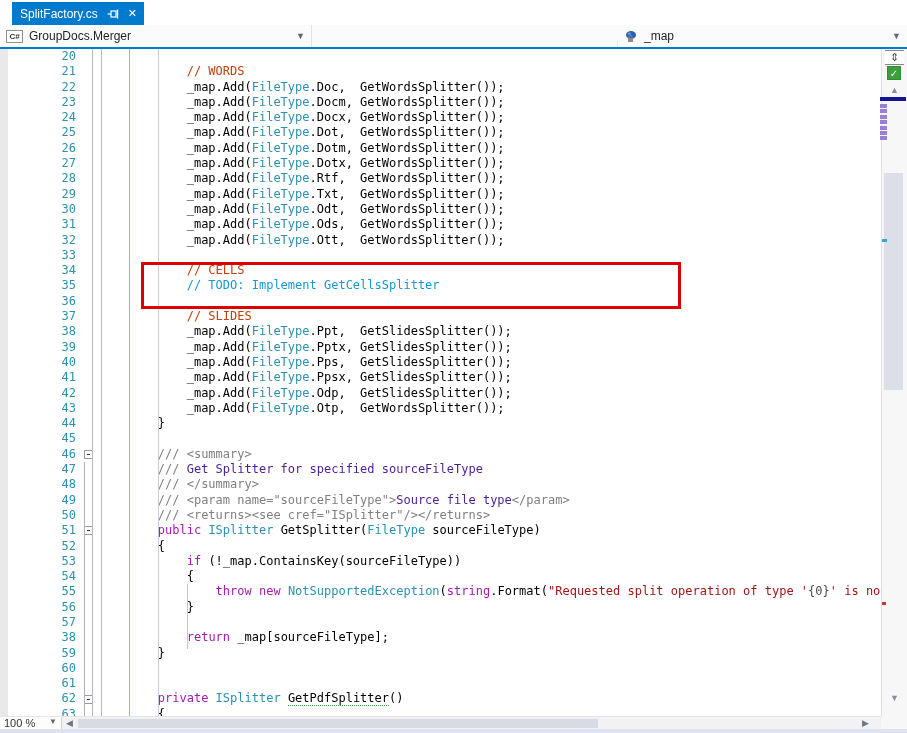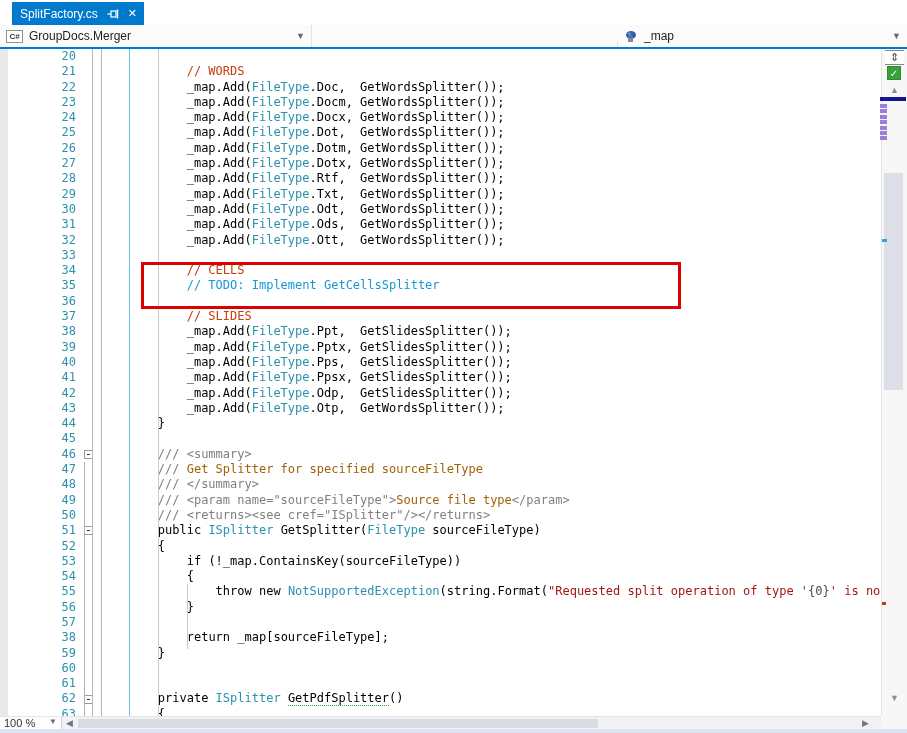--- a/index.html
+++ b/index.html
@@ -37,26 +37,26 @@
   .seg { position: absolute; width: 1px; background: #b0b0b8; }
   .rows { position: absolute; left: 0; top: 0; right: 0; }
   .row { height: 15.3px; display: flex; align-items: center; white-space: pre; overflow: hidden; }
   .ln { width: 76px; text-align: right; color: #2B91AF; font: 12px/15.3px "DejaVu Sans Mono", monospace;
         flex: 0 0 auto; }
   .foldcell { width: 24px; flex: 0 0 auto; display: flex; justify-content: center; }
   .fold-box { width: 9px; height: 9px; border: 1px solid #9a9a9a; background: #fff; position: relative; }
   .fold-box::after { content: ""; position: absolute; left: 2px; right: 2px; top: 3px; height: 1px; background: #333; }
   .codetext { font: 12px/15.3px "DejaVu Sans Mono", monospace; color: #000; white-space: pre; }
   .tk-p { color: #000000; }
-  .tk-k { color: #000000; }
+  .tk-k { color: #a21caf; }
   .tk-t { color: #2B91AF; }
   .tk-c { color: #c2410c; }
   .tk-td { color: #1598D5; }
   .tk-d { color: #808080; }
-  .tk-dg { color: #a16207; }
+  .tk-dg { color: #4c1d95; }
   .tk-s { color: #A31515; }
   .tk-f { color: #4a4a4a; }
   .tk-u { color: #000; border-bottom: 1px dotted #3ca03c; }
   .hlbox { position: absolute; left: 141px; top: 213px; width: 540px; height: 47px;
            border: 3px solid #dd0000; }
 
   
   .vscroll { position: absolute; left: 881px; top: 49px; width: 26px; height: 667px;
              background: #f7f7f8; border-left: 1px solid #e2e2e6; }
   .gripper { position: absolute; top: 1px; left: 3px; width: 19px; height: 15px; display: flex;

